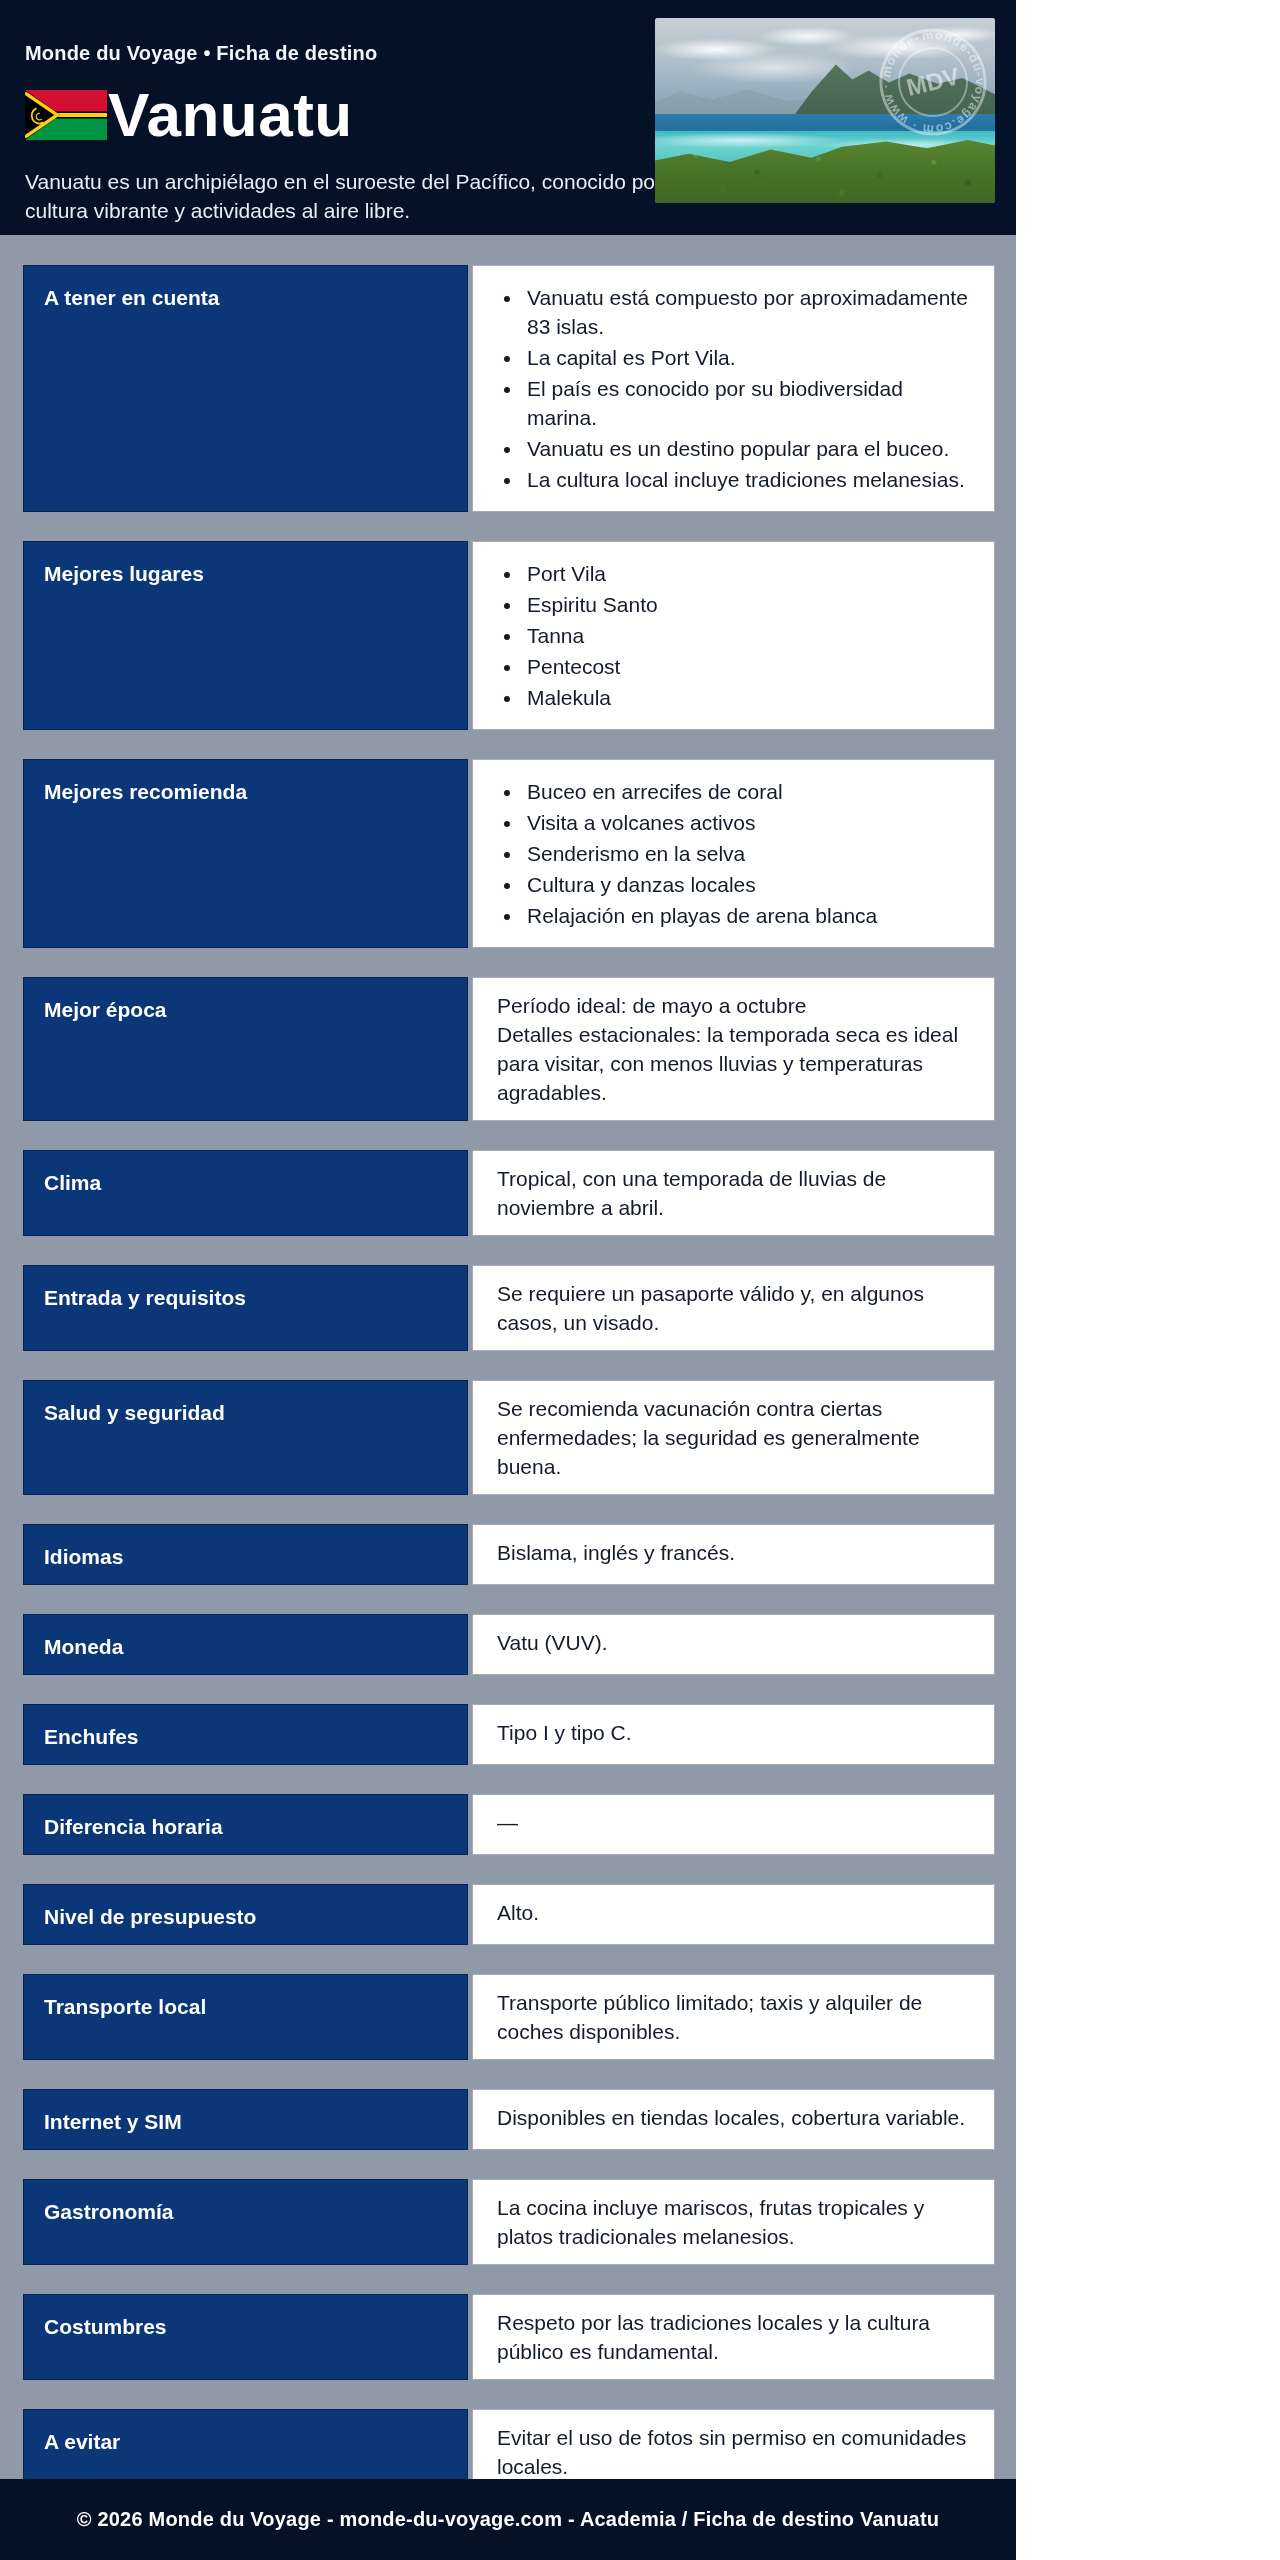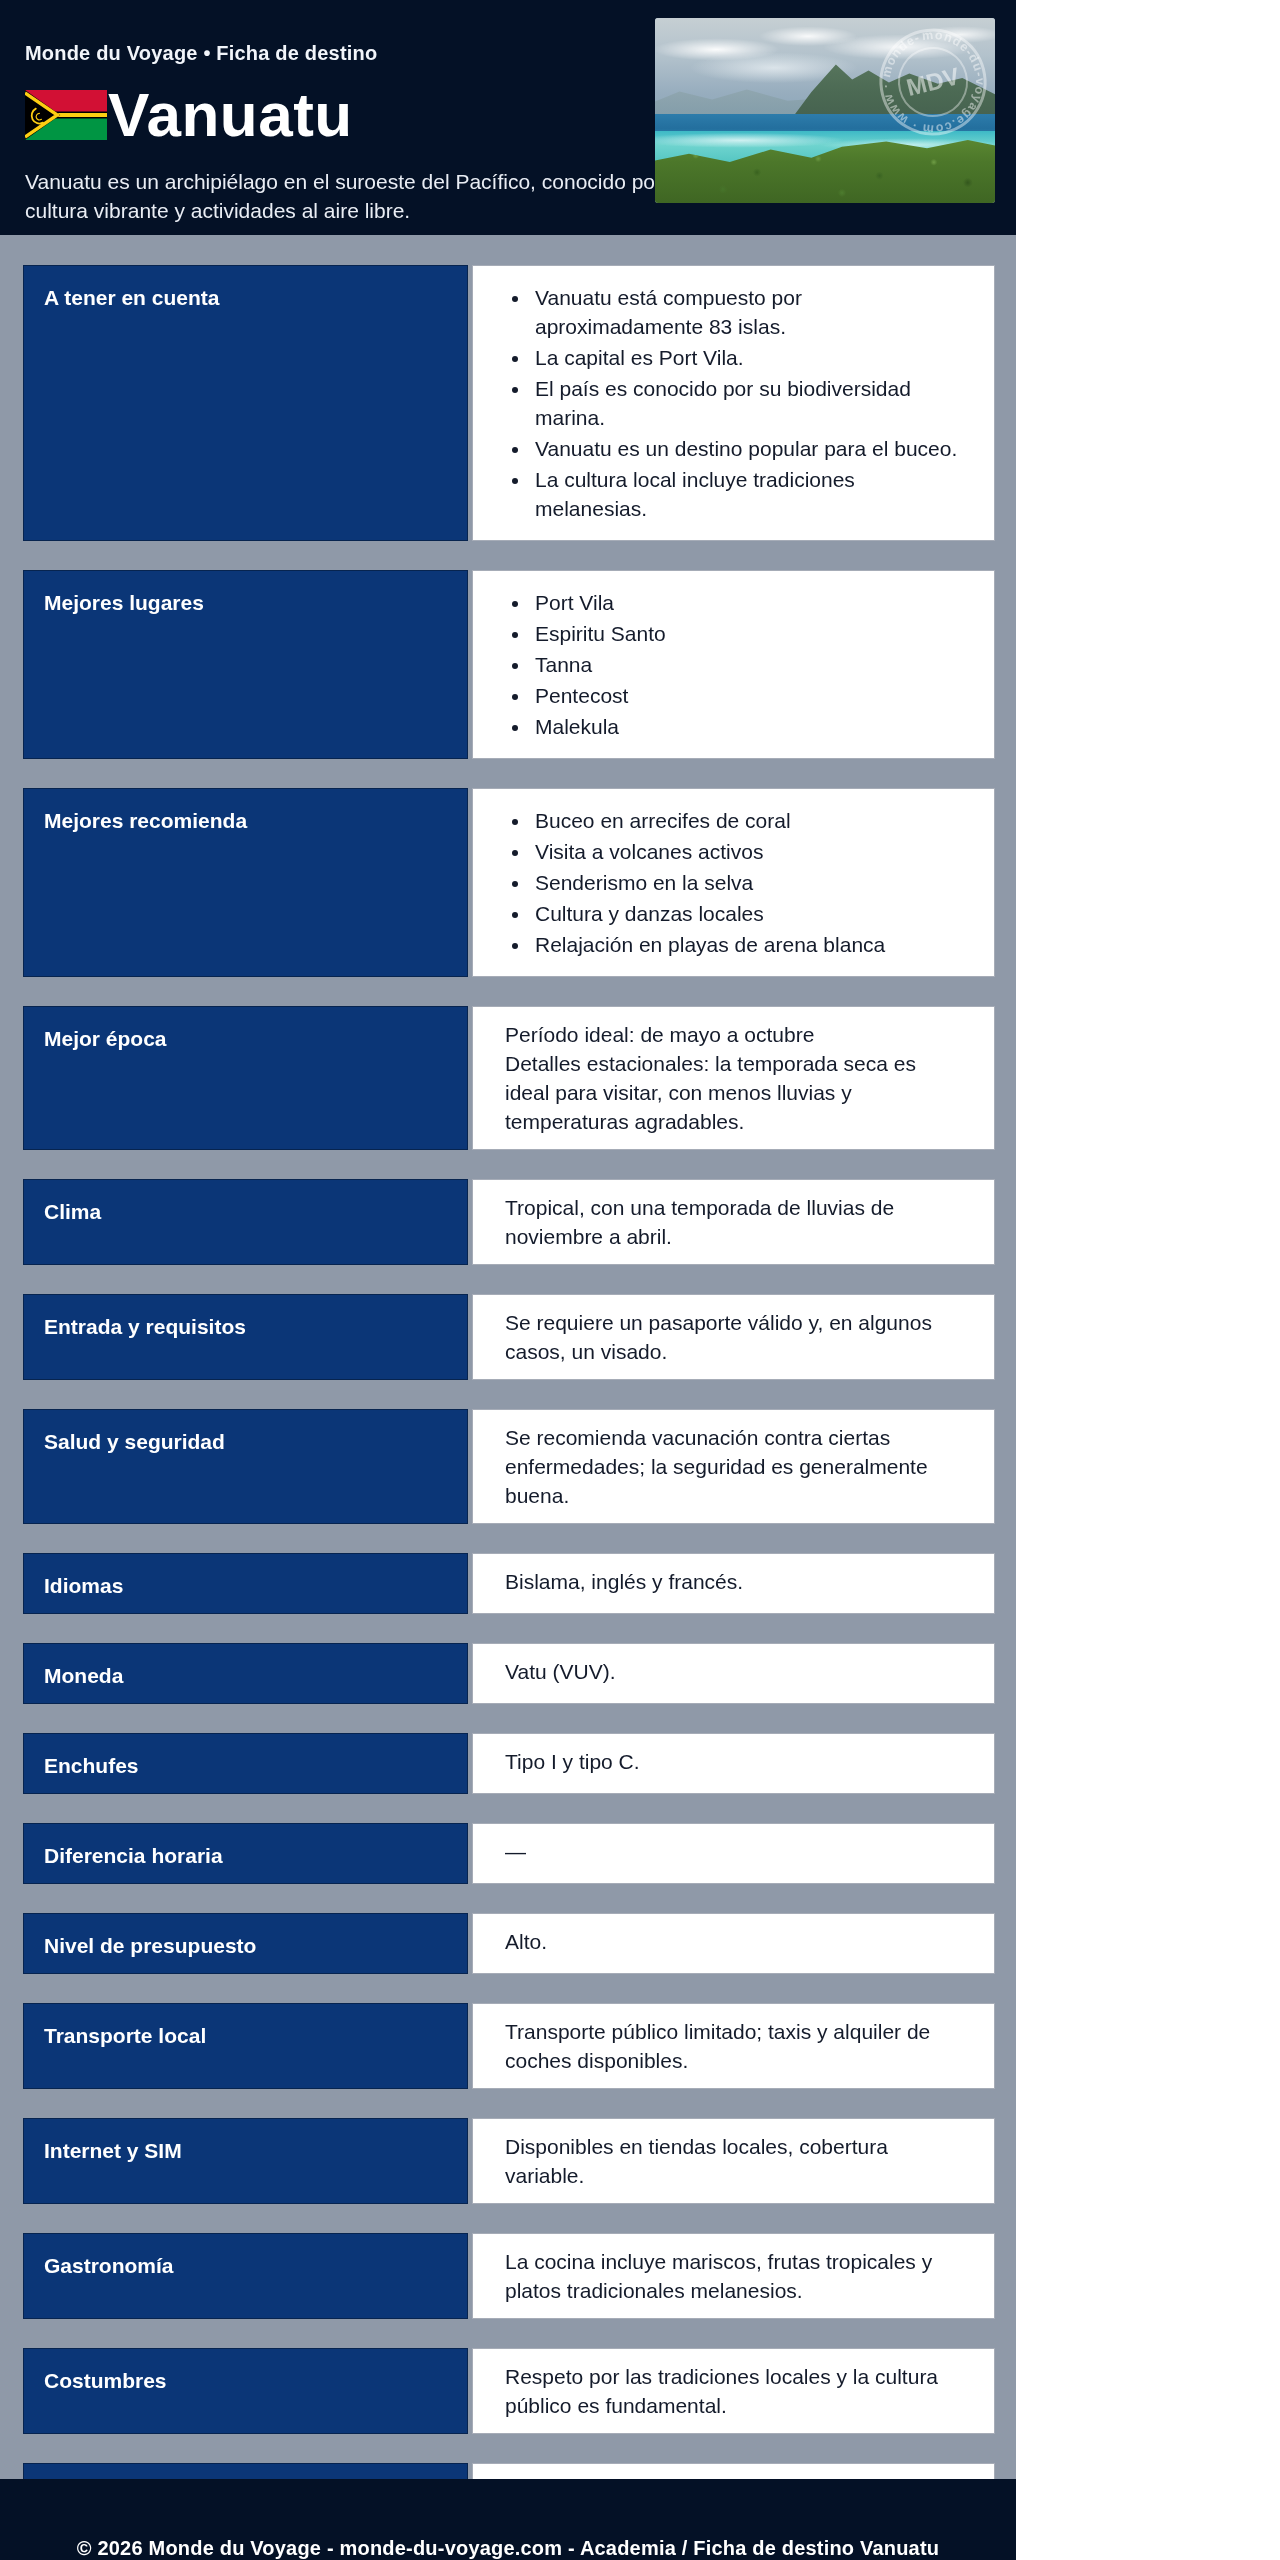--- a/index.html
+++ b/index.html
@@ -56,28 +56,28 @@
   .watermark svg{width:112px;height:112px;display:block;}
 
   
   main{flex:1 1 auto;background:#8f99a8;padding-top:11px;overflow:hidden;}
   .table{margin:0 21px 0 23px;display:flex;flex-direction:column;gap:10px;}
   .row{display:grid;grid-template-columns:445px 1fr;column-gap:4px;margin-top:19px;}
   .cell{box-sizing:border-box;}
   .label{background:#0b3677;color:#fff;font-size:21px;font-weight:700;line-height:29px;
     padding:17px 20px 13px 20px;border:1px solid rgba(6,22,48,.55);}
   .value{background:#ffffff;color:#141b2b;font-size:21px;line-height:29px;
-    padding:13px 32px;border:1px solid rgba(58,72,96,.45);}
+    padding:13px 24px;border:1px solid rgba(58,72,96,.45);}
   .value-inner{max-width:647px;}
   ul.value-inner{margin:0;padding:2px 0 2px 26px;list-style:disc;}
   ul.value-inner li{margin:2px 0;padding-left:4px;}
 
   
   footer{flex:0 0 81px;height:81px;background:#041126;color:#fff;display:flex;
-    align-items:flex-end;justify-content:center;font-size:20px;font-weight:700;letter-spacing:.2px;}
+    align-items:center;justify-content:center;font-size:20px;font-weight:700;letter-spacing:.2px;}
 </style>
 </head>
 <body>
 
 <div class="page">
 
   <header>
     <div class="header-inner">
       <div class="eyebrow">Monde du Voyage • Ficha de destino</div>
       <div class="title-row">

